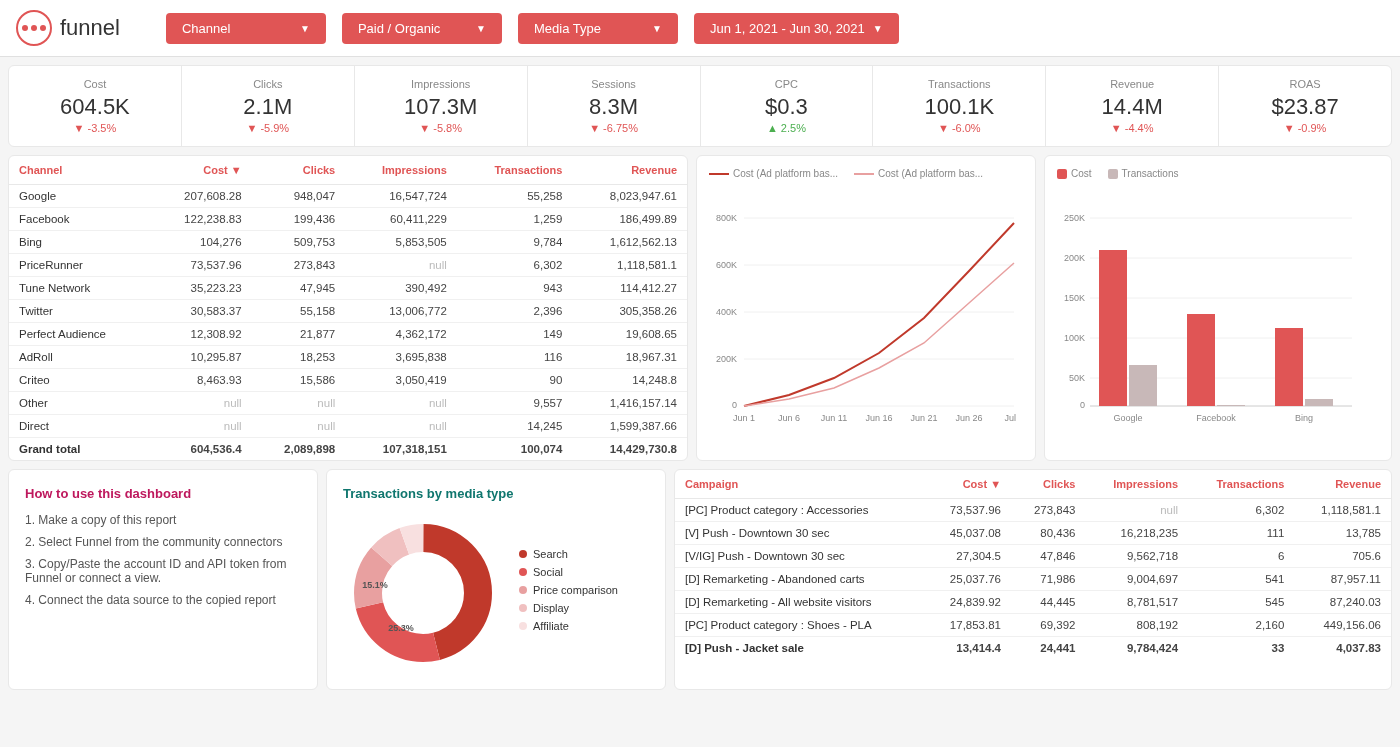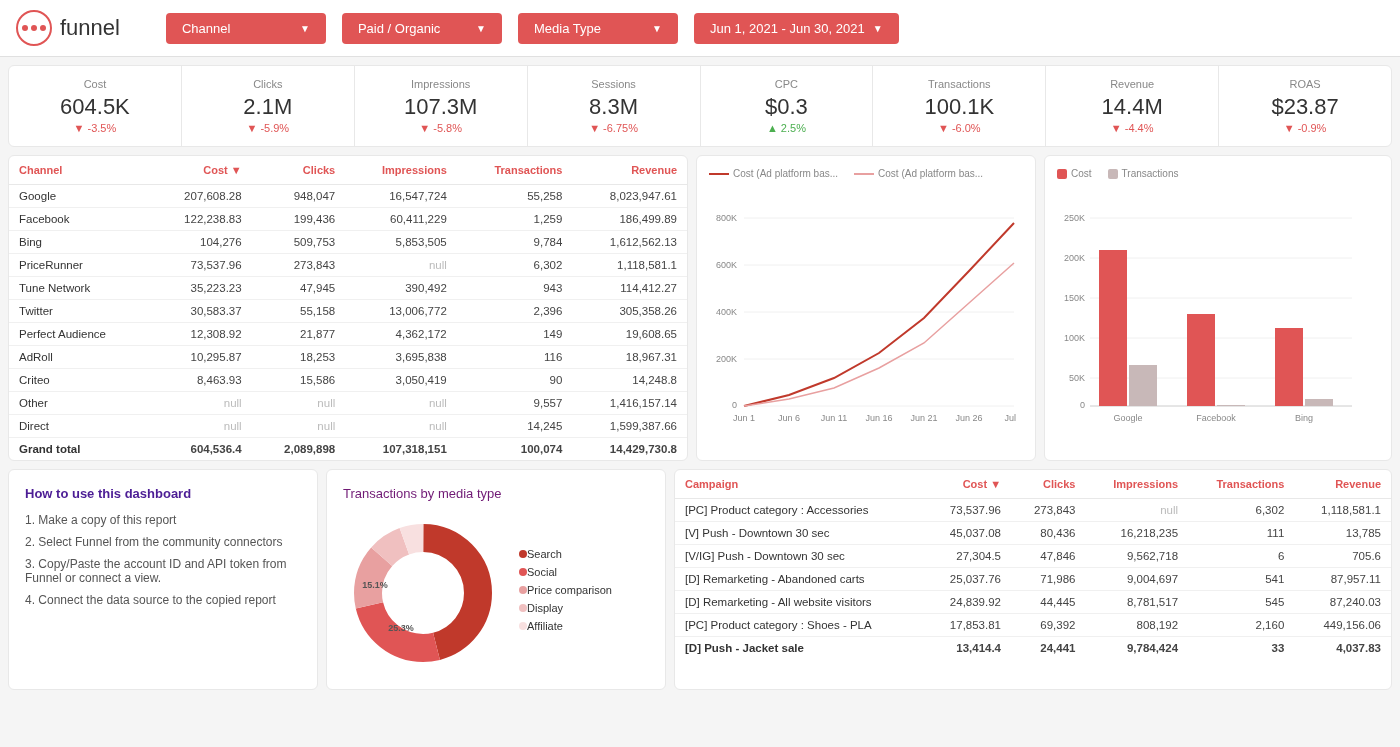--- a/index.html
+++ b/index.html
@@ -40,38 +40,38 @@
     
     
     .middle-panel { flex: 0 0 340px; background: #fff; border-radius: 6px; border: 1px solid #e8e8e8; padding: 12px; }
     
     
     .right-panel { flex: 1; background: #fff; border-radius: 6px; border: 1px solid #e8e8e8; padding: 12px; }
     
     
     .bottom-section { display: flex; gap: 8px; padding: 0 8px 8px; }
     .how-to-panel { flex: 0 0 310px; background: #fff; border-radius: 6px; border: 1px solid #e8e8e8; padding: 16px; }
-    .how-to-title { color: #4c1d95; font-weight: 600; font-size: 13px; margin-bottom: 12px; }
+    .how-to-title { color: #be185d; font-weight: 600; font-size: 13px; margin-bottom: 12px; }
     .how-to-step { color: #555; font-size: 12px; margin-bottom: 8px; }
     
     .donut-panel { flex: 0 0 340px; background: #fff; border-radius: 6px; border: 1px solid #e8e8e8; padding: 16px; }
-    .donut-title { color: #701a75; font-weight: 400; font-size: 13px; margin-bottom: 12px; }
+    .donut-title { color: #0f766e; font-weight: 700; font-size: 13px; margin-bottom: 12px; }
     
     .campaign-panel { flex: 1; background: #fff; border-radius: 6px; border: 1px solid #e8e8e8; overflow: hidden; }
     
     
     .chart-legend { display: flex; gap: 16px; font-size: 10px; color: #888; margin-bottom: 24px; flex-wrap: wrap; }
     .legend-item { display: flex; align-items: center; gap: 4px; }
     .legend-dot { width: 10px; height: 10px; border-radius: 2px; }
     .legend-line { width: 20px; height: 2px; }
     
     
     .donut-content { display: flex; align-items: center; gap: 16px; }
     .donut-legend { font-size: 11px; }
-    .donut-legend-item { display: flex; align-items: center; margin-bottom: 6px; }
+    .donut-legend-item { display: flex; align-items: center; gap: 6px; margin-bottom: 6px; }
     .donut-legend-dot { width: 8px; height: 8px; border-radius: 50%; }
   </style>
 </head>
 <body>
 
 <div class="header">
   <div class="logo">
     <div class="logo-icon">
       <div class="logo-dots">
         <div class="logo-dot"></div>

